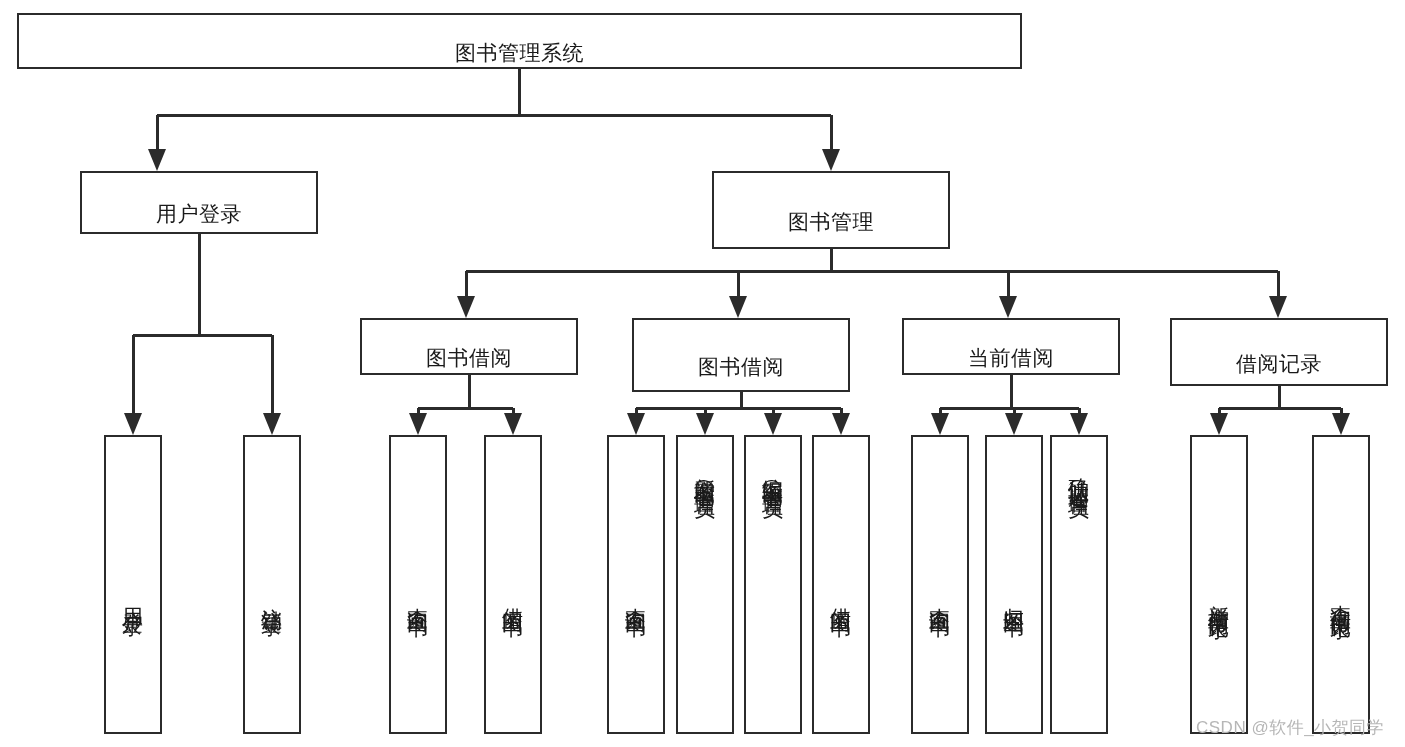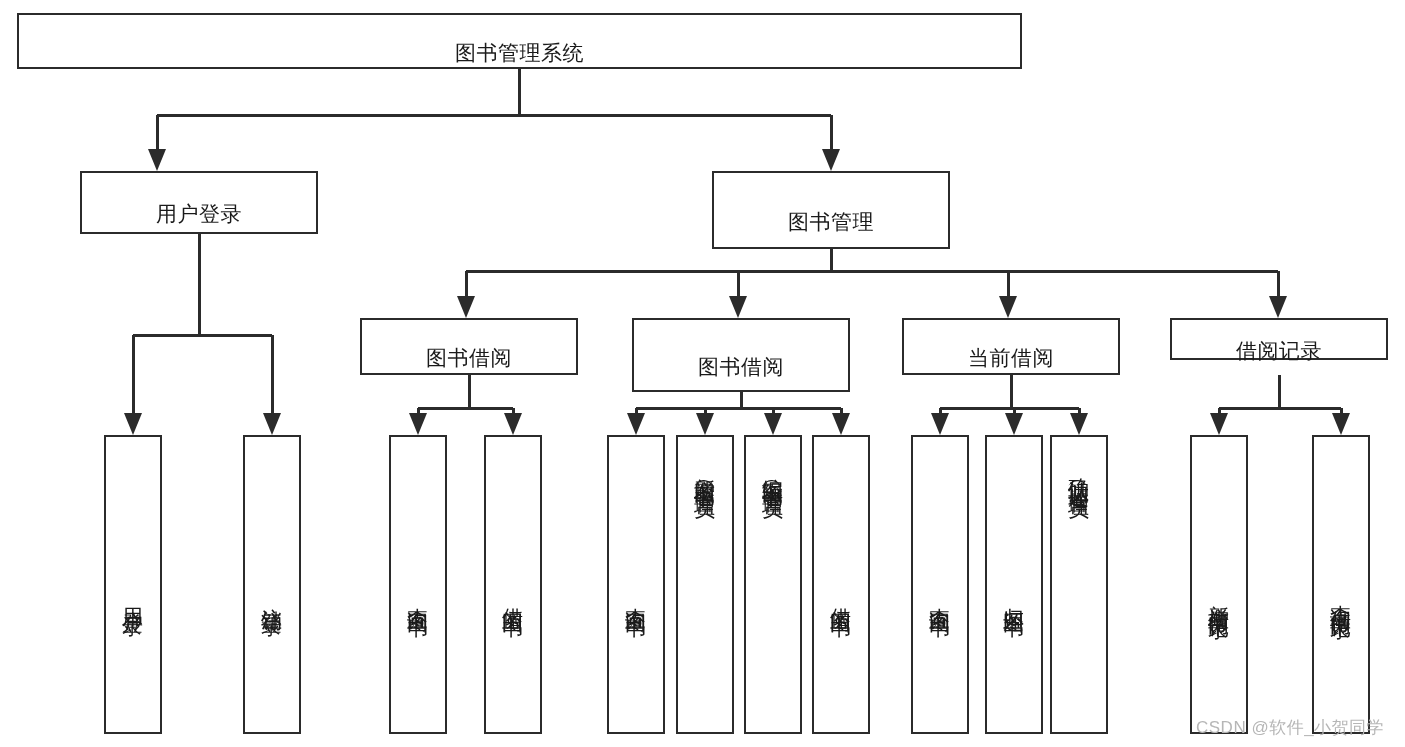--- a/index.html
+++ b/index.html
@@ -137,21 +137,21 @@
       </div>
       <div class="node horizontal" style="left: 360px; top: 318px; width: 218px; height: 57px; border-color: rgb(43, 43, 43); background: rgb(255, 255, 255); color: rgb(26, 26, 26);">
         <span class="node-label">图书借阅</span>
       </div>
       <div class="node horizontal" style="left: 632px; top: 318px; width: 218px; height: 74px; border-color: rgb(43, 43, 43); background: rgb(255, 255, 255); color: rgb(26, 26, 26);">
         <span class="node-label">图书借阅</span>
       </div>
       <div class="node horizontal" style="left: 902px; top: 318px; width: 218px; height: 57px; border-color: rgb(43, 43, 43); background: rgb(255, 255, 255); color: rgb(26, 26, 26); align-items: center;">
         <span class="node-label">当前借阅</span>
       </div>
-      <div class="node horizontal" style="left: 1170px; top: 318px; width: 218px; height: 42px; border-color: rgb(43, 43, 43); background: rgb(255, 255, 255); color: rgb(26, 26, 26);">
+      <div class="node horizontal" style="left: 1170px; top: 318px; width: 218px; height: 68px; border-color: rgb(43, 43, 43); background: rgb(255, 255, 255); color: rgb(26, 26, 26);">
         <span class="node-label">借阅记录</span>
       </div>
       <div class="node vertical centered" style="left: 104px; top: 435px; width: 58px; height: 299px; border-color: rgb(43, 43, 43); background: rgb(255, 255, 255); color: rgb(26, 26, 26);">
         <span class="node-label">用户登录</span>
       </div>
       <div class="node vertical centered" style="left: 243px; top: 435px; width: 58px; height: 299px; border-color: rgb(43, 43, 43); background: rgb(255, 255, 255); color: rgb(26, 26, 26);">
         <span class="node-label">注销登录</span>
       </div>
       <div class="node vertical centered" style="left: 389px; top: 435px; width: 58px; height: 299px; border-color: rgb(43, 43, 43); background: rgb(255, 255, 255); color: rgb(26, 26, 26);">
         <span class="node-label">查询图书</span>

